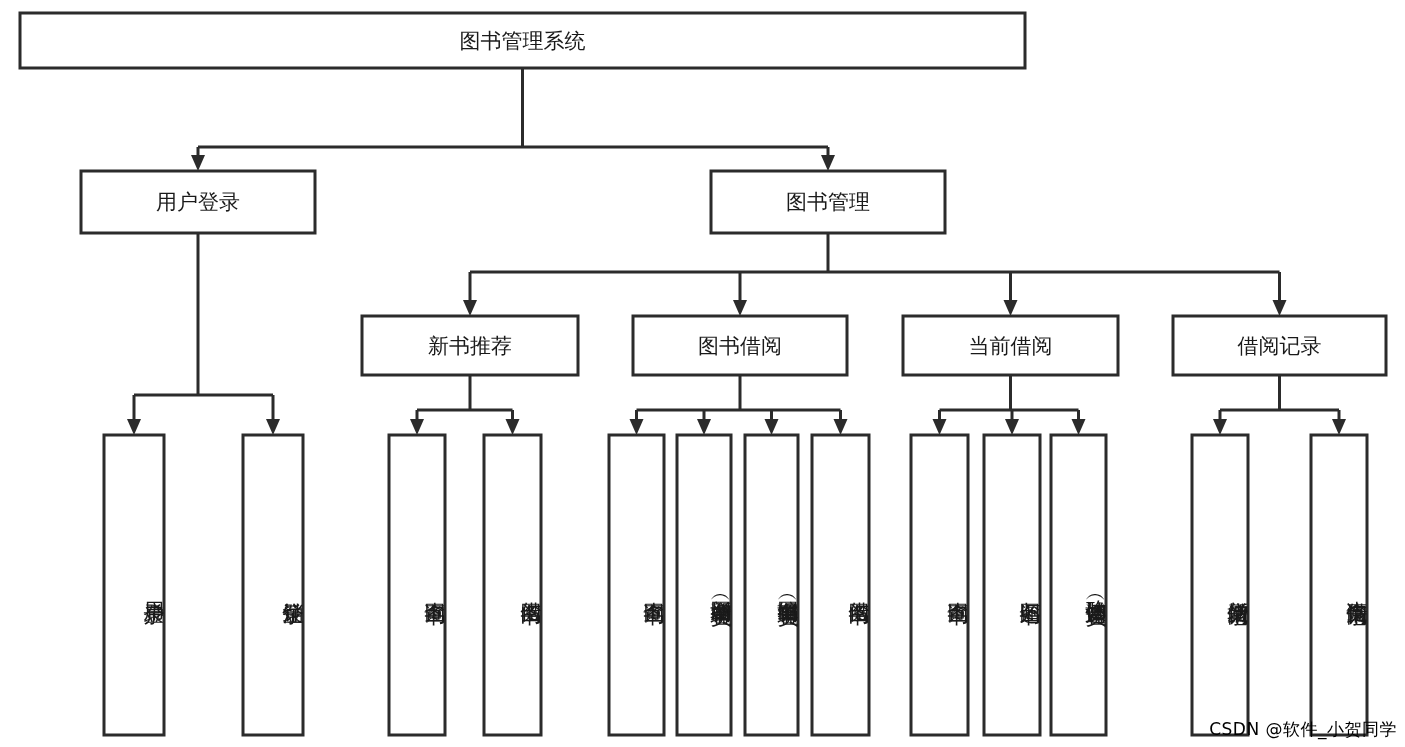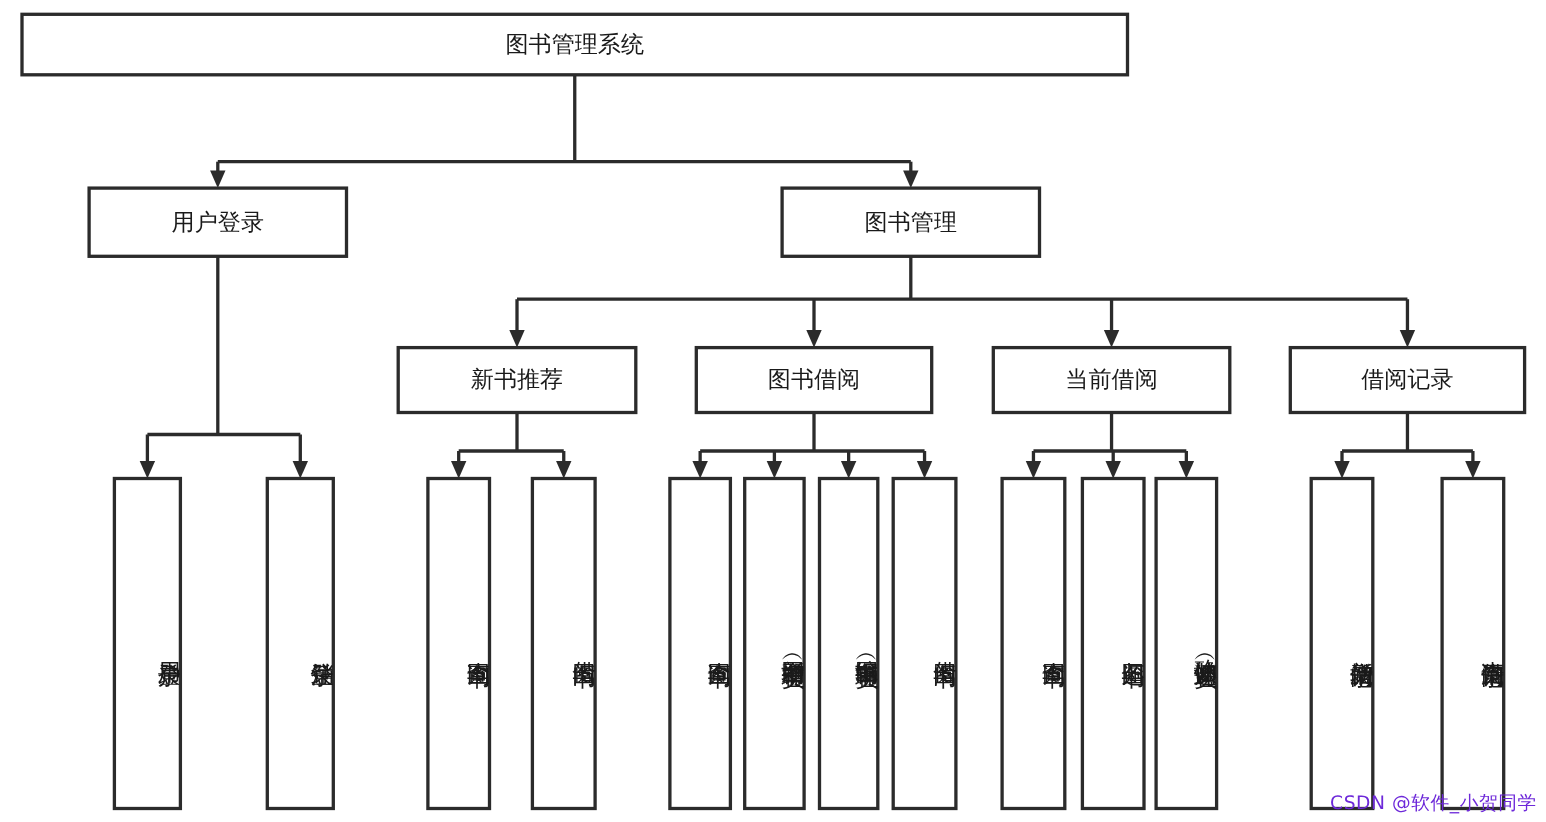--- a/index.html
+++ b/index.html
@@ -63,21 +63,21 @@
     justify-content: center;
     white-space: nowrap;
     pointer-events: none;
   }
   .watermark {
     position: absolute;
     right: 8px;
     bottom: 6px;
     font-family: "DejaVu Sans", "Liberation Sans", sans-serif;
     font-size: 17px;
-    color: #6d28d9;
+    color: #000000;
     white-space: nowrap;
     letter-spacing: 0.5px;
   }
 </style>
 </head>
 <body>
 
 <div id="diagram-root">
 
   <svg id="tree-svg" viewBox="0 0 1405 747">

